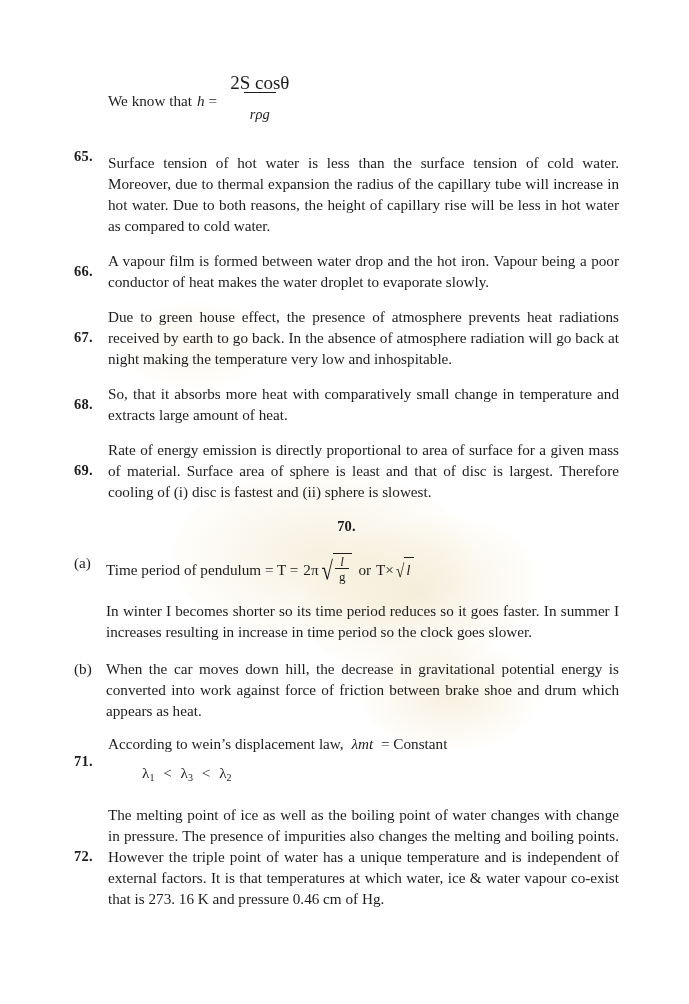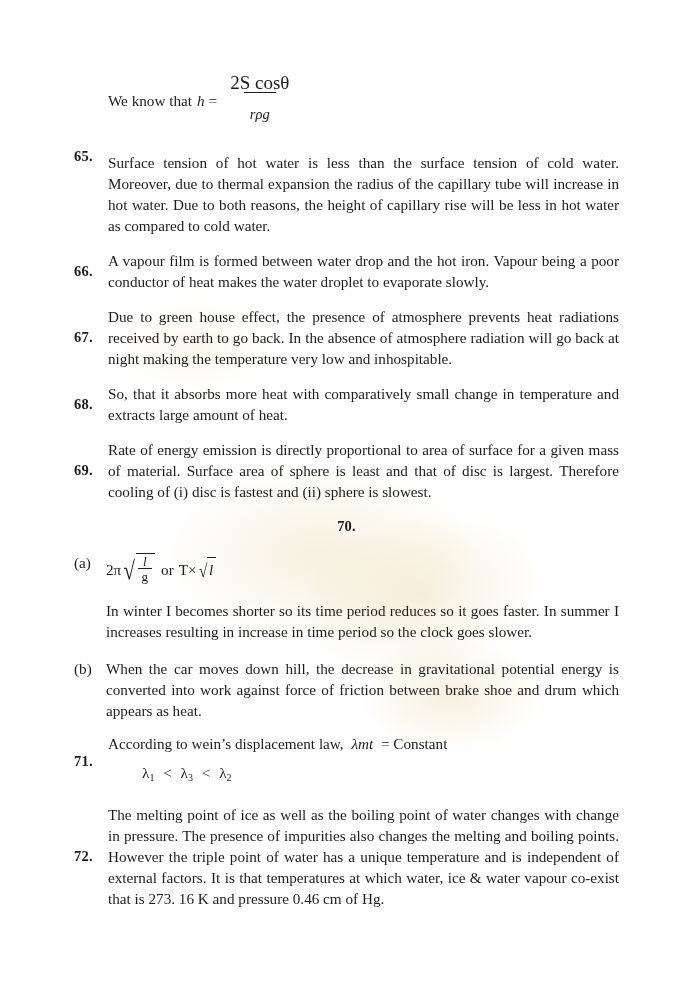--- a/index.html
+++ b/index.html
@@ -224,20 +224,21 @@
     </div>
 
     <div class="item" style="margin-bottom:12px;flex-direction:column;">
       <div class="item-num">70.</div>
       <div class="item-body">
 
         <div class="subitem">
           <div class="sub-label">(a)</div>
           <div class="sub-body">
             <div class="lead-line">
+              <span class="txt">Time period of pendulum = T =</span>
               <span>2π</span>
               <span class="sqrt">
                 <span class="radical">√</span>
                 <span class="radicand">
                   <span class="frac-sm">
                     <span class="num">l</span>
                     <span class="den">g</span>
                   </span>
                 </span>
               </span>

